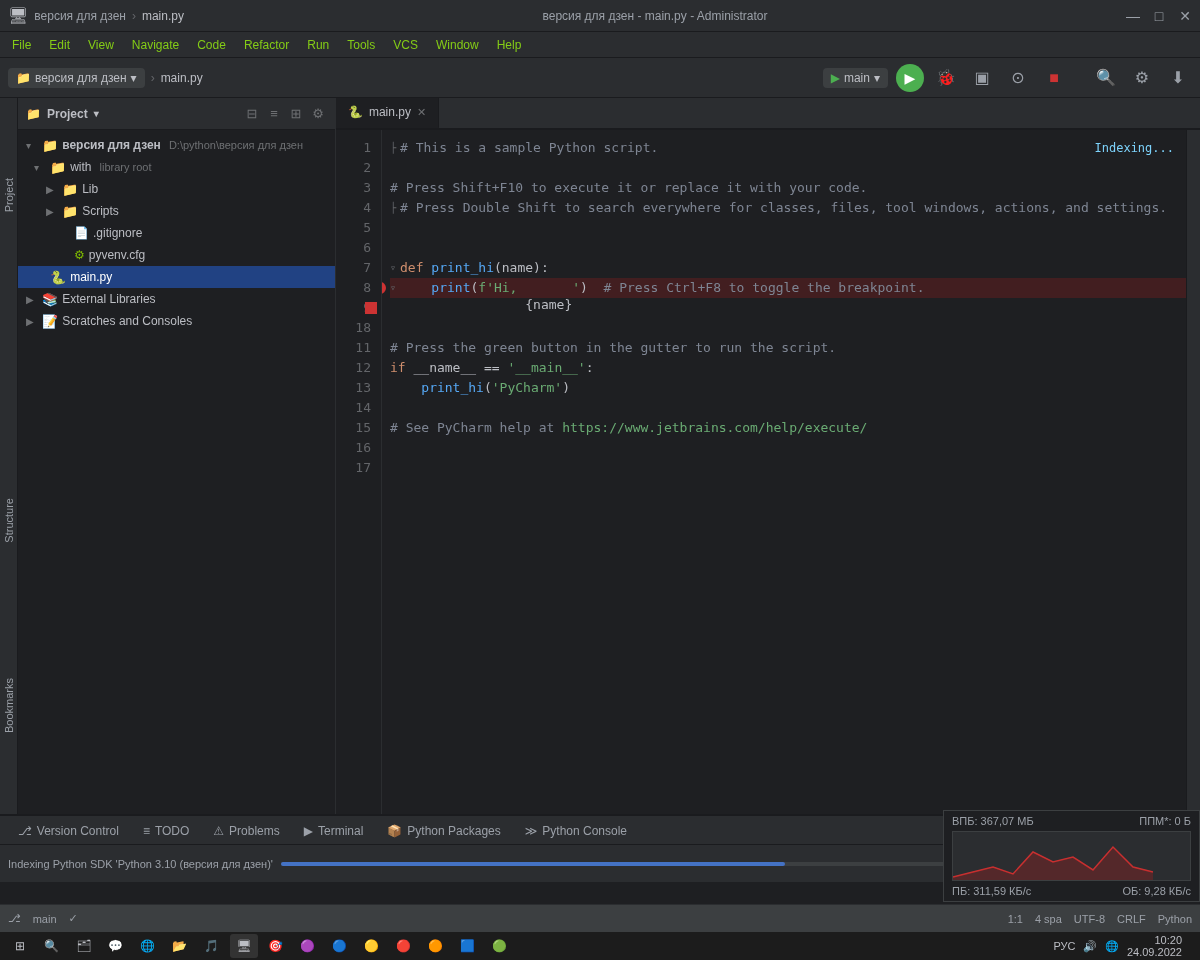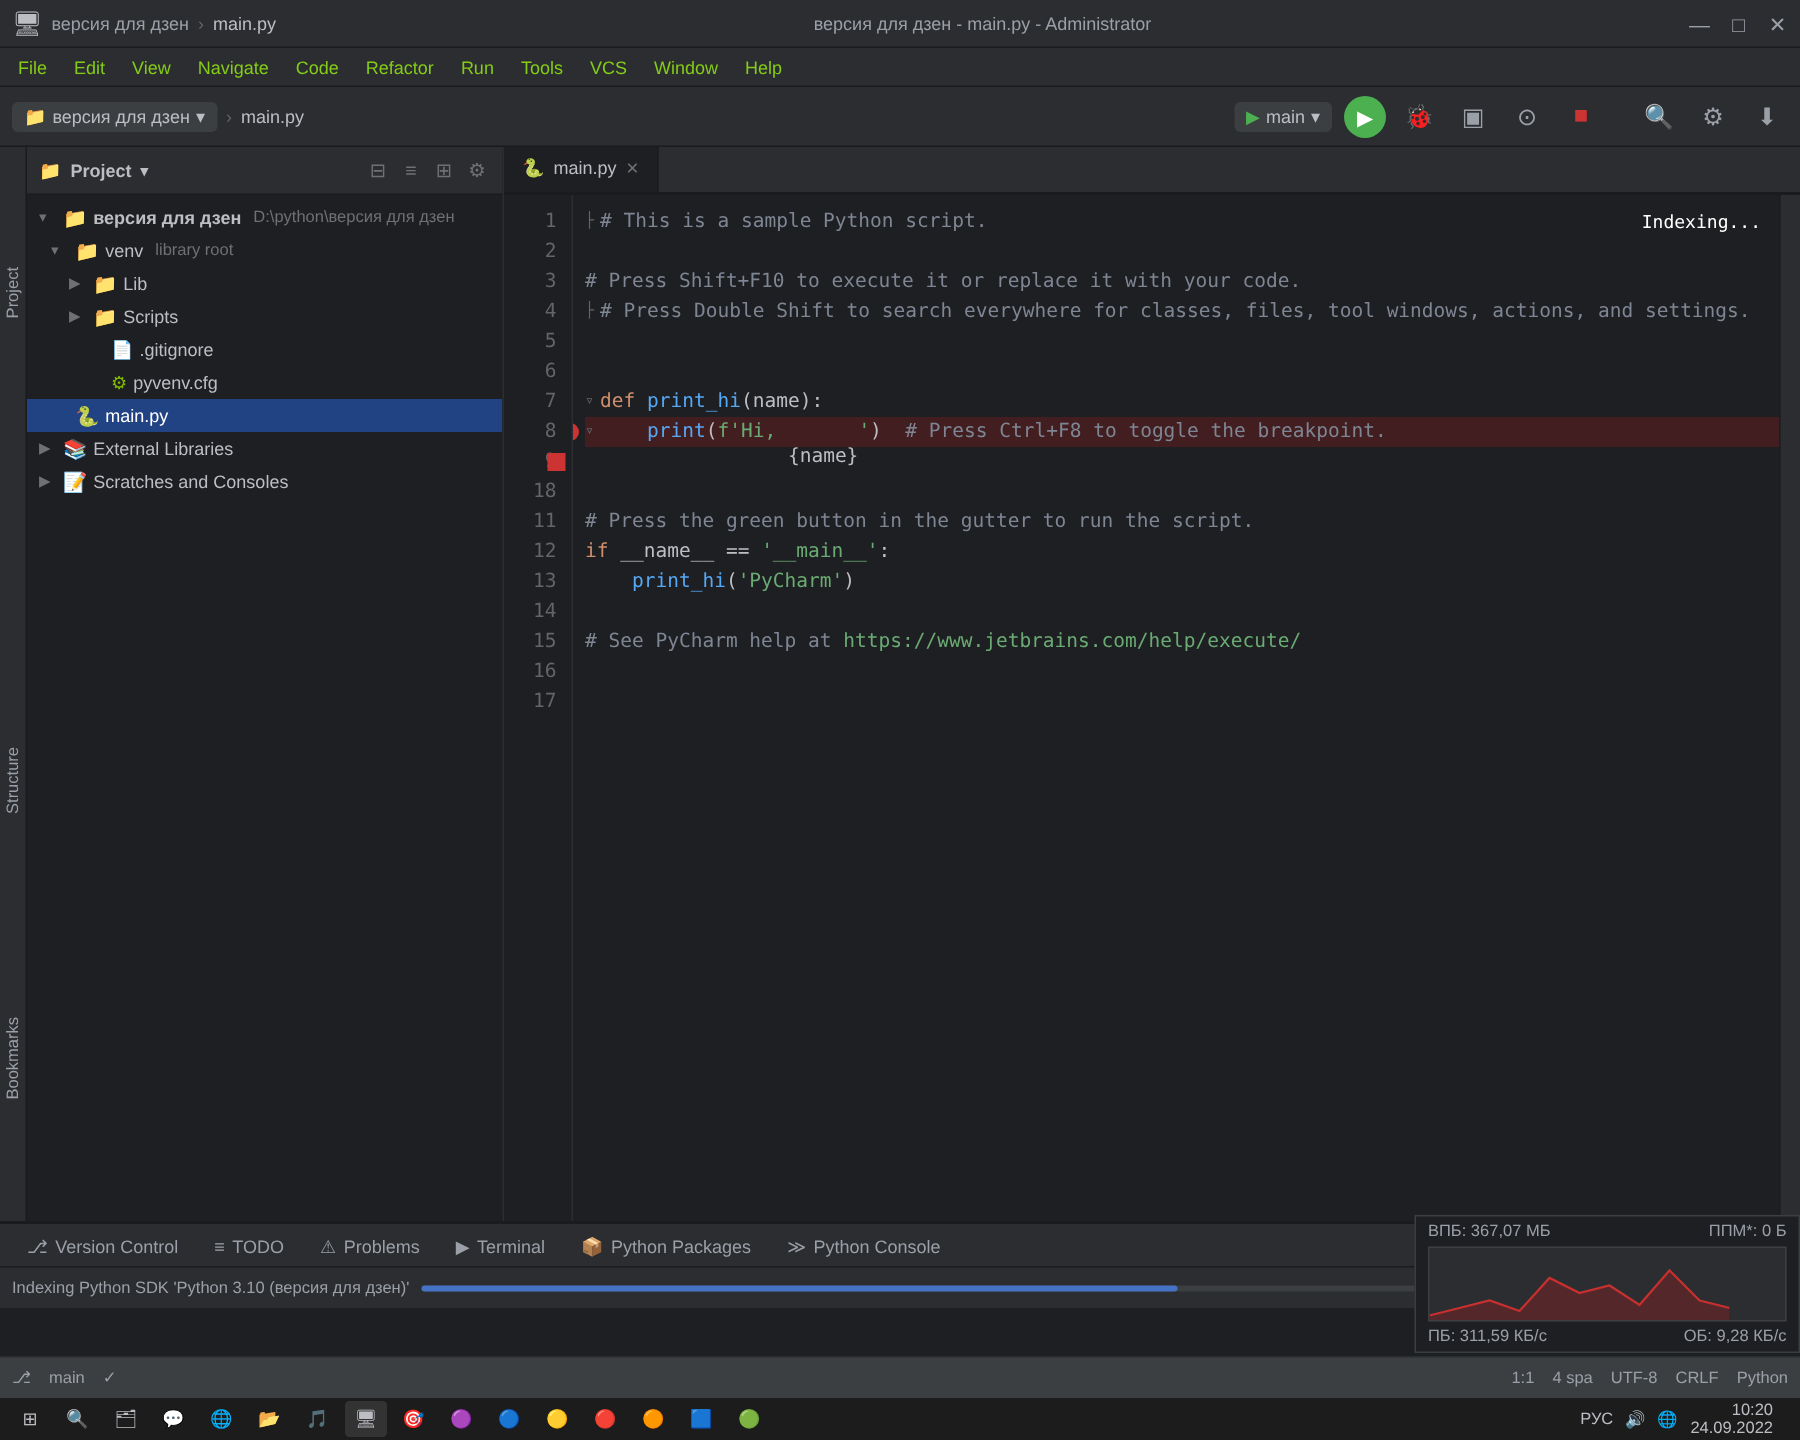--- a/index.html
+++ b/index.html
@@ -251,21 +251,21 @@
     .c-builtin { color: #56a8f5; }
     .c-fstring { color: #6aab73; }
     .c-url { color: #6aab73; }
     .c-op { color: #bcbec4; }
 
     
     .indexing-label {
       position: absolute;
       top: 8px;
       right: 12px;
-      color: #ffffff;
+      color: #7dd3fc;
       font-size: 12px;
     }
 
     
     .status-bar {
       height: 28px;
       background: #3c3f41;
       display: flex;
       align-items: center;
       justify-content: space-between;
@@ -345,21 +345,21 @@
       cursor: pointer; border-radius: 3px;
     }
     .taskbar-right {
       display: flex; align-items: center; gap: 8px;
       font-size: 11px; color: #bcbec4;
     }
     .taskbar-time { text-align: right; }
 
     
     .progress-bar-container {
-      height: 28px;
+      height: 38px;
       background: #2b2d30;
       display: flex;
       align-items: center;
       padding: 4px 8px;
       gap: 8px;
       font-size: 11px;
       color: #9ba0a8;
       border-top: 1px solid #1a1b1e;
     }
     .progress-bar {
@@ -460,21 +460,21 @@
       <div class="tree-item">
         <span class="tree-arrow">▾</span>
         <span class="folder-icon">📁</span>
         <span style="font-weight:600;">версия для дзен</span>
         <span style="color:#6e7073; margin-left:4px; font-size:11px;">D:\python\версия для дзен</span>
       </div>
 
       <div class="tree-item tree-indent-1">
         <span class="tree-arrow">▾</span>
         <span class="folder-icon">📁</span>
-        <span>venv</span>
+        <span>with</span>
         <span style="color:#6e7073; margin-left:4px; font-size:11px;">library root</span>
       </div>
 
       <div class="tree-item tree-indent-2">
         <span class="tree-arrow">▶</span>
         <span class="folder-icon">📁</span>
         <span>Lib</span>
       </div>
 
       <div class="tree-item tree-indent-2">

